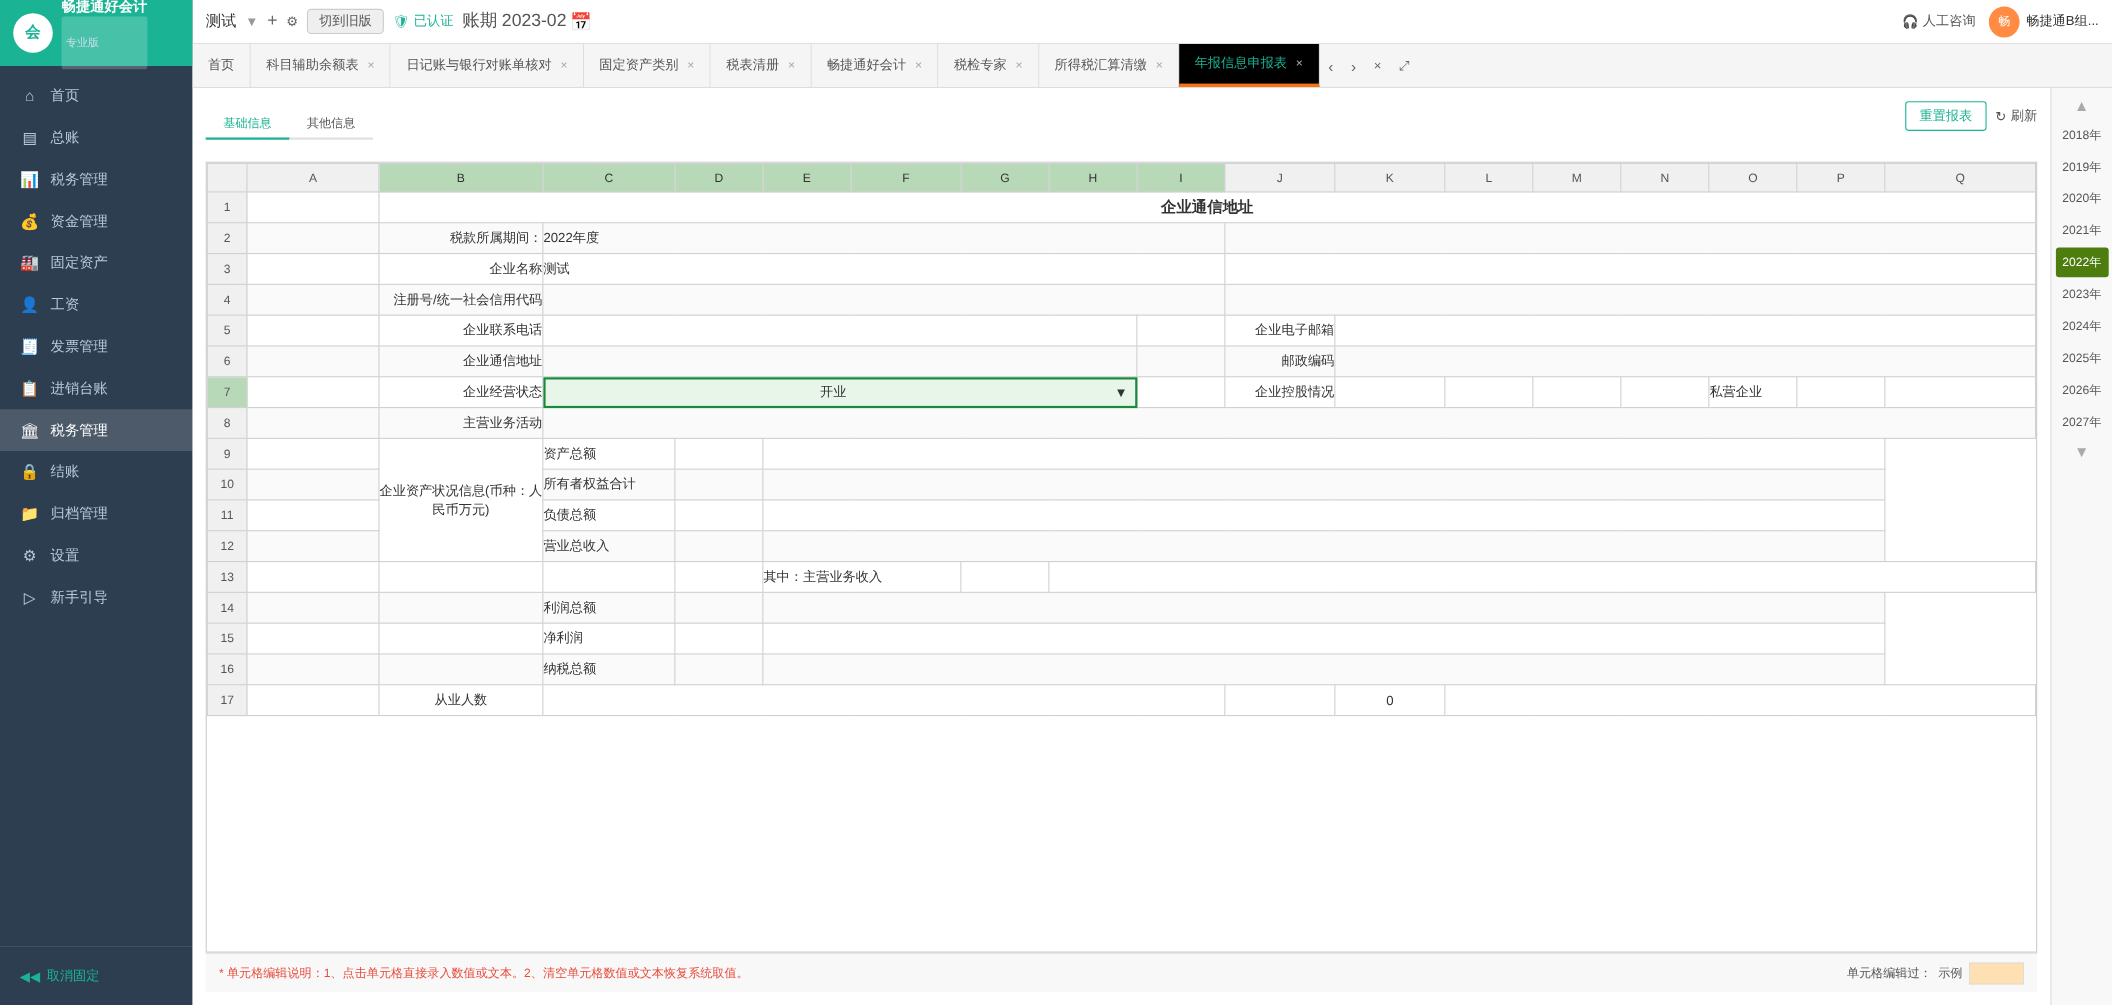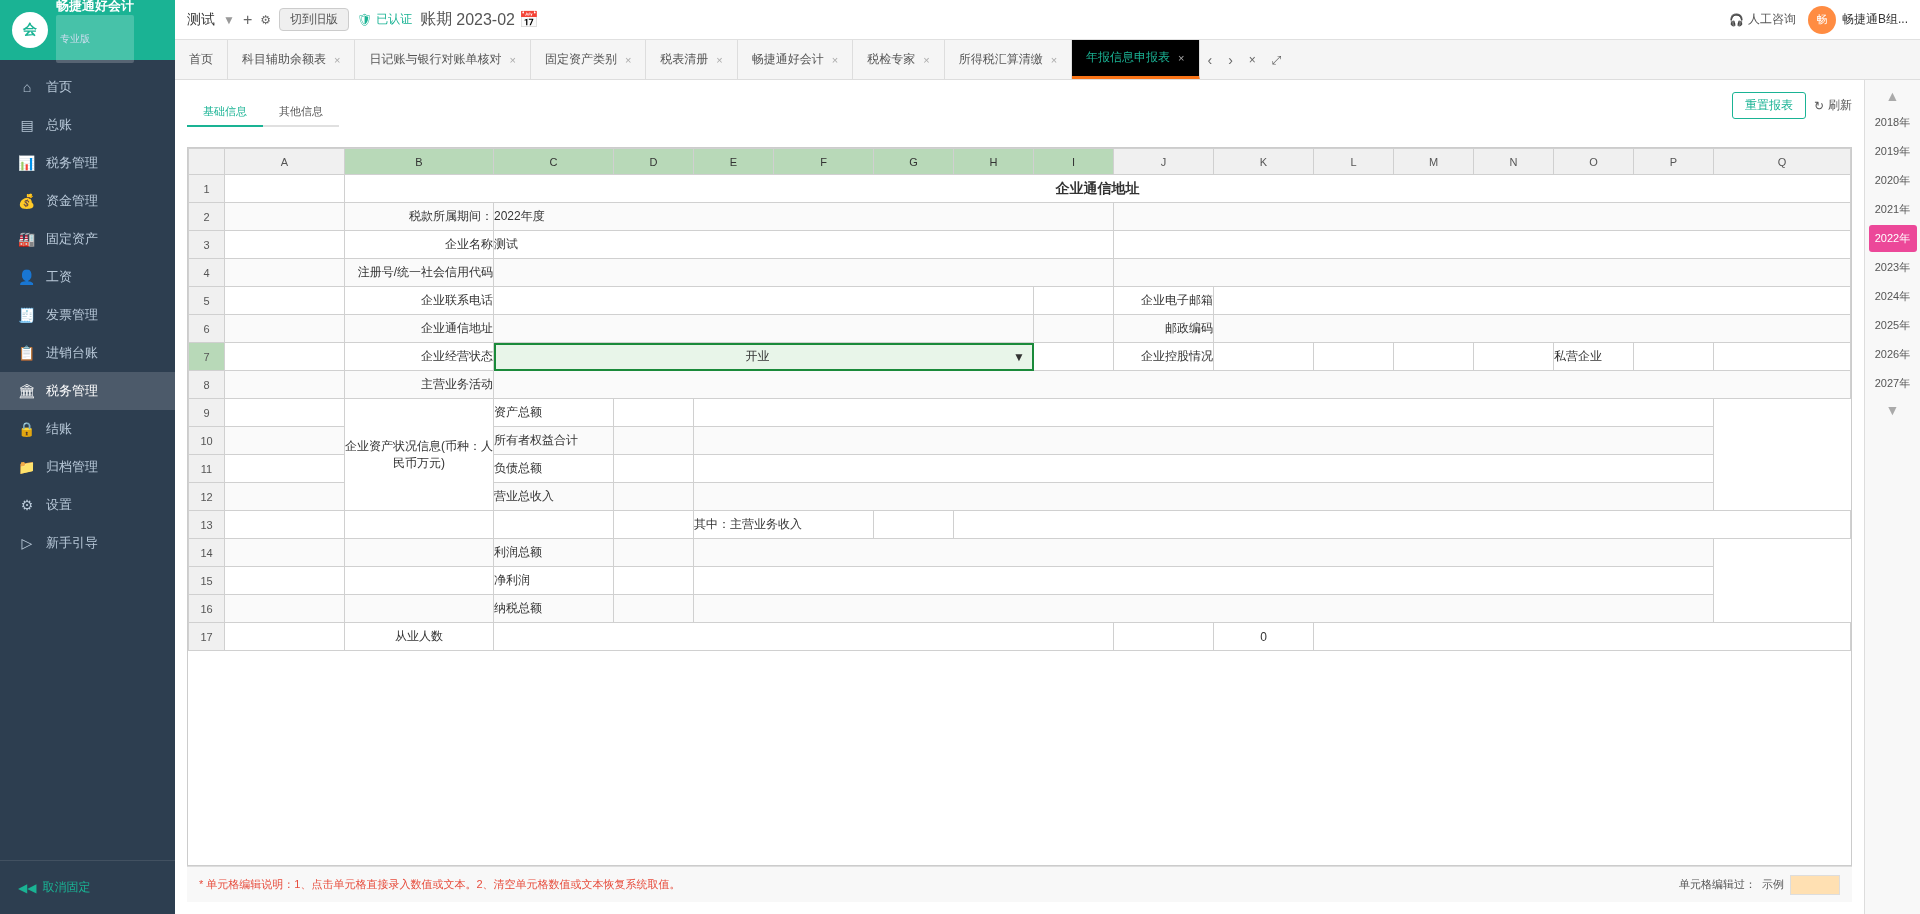--- a/index.html
+++ b/index.html
@@ -75,21 +75,21 @@
     .cell-center { text-align: center; }
     .cell-label { text-align: right; color: #333; }
     .cell-title { text-align: center; font-size: 14px; font-weight: bold; }
     .row-even { background: #fafafa; }
     .row-odd { background: white; }
     
     
     .year-panel { width: 56px; background: #f8f8f8; border-left: 1px solid #ddd; display: flex; flex-direction: column; align-items: center; padding: 4px 0; overflow-y: auto; }
     .year-panel-nav { color: #aaa; cursor: pointer; padding: 4px; font-size: 14px; }
     .year-item { width: 48px; padding: 6px 4px; text-align: center; font-size: 11px; color: #555; cursor: pointer; border-radius: 3px; margin: 1px 0; }
-    .year-item.active { background: #ec4899; color: white; border-radius: 3px; }
+    .year-item.active { background: #4d7c0f; color: white; border-radius: 3px; }
     
     
     .bottom-bar { height: 36px; background: #f8f8f8; border-top: 1px solid #ddd; display: flex; align-items: center; padding: 0 12px; font-size: 11px; color: #555; gap: 8px; }
     .bottom-bar-hint { color: #e74c3c; }
     .bottom-bar-right { margin-left: auto; display: flex; align-items: center; gap: 6px; }
     .example-cell { width: 50px; height: 20px; background: #ffe0b2; border: 1px solid #ddd; }
     
     
     .spreadsheet-wrapper::-webkit-scrollbar { width: 8px; height: 8px; }
     .spreadsheet-wrapper::-webkit-scrollbar-track { background: #f0f0f0; }

